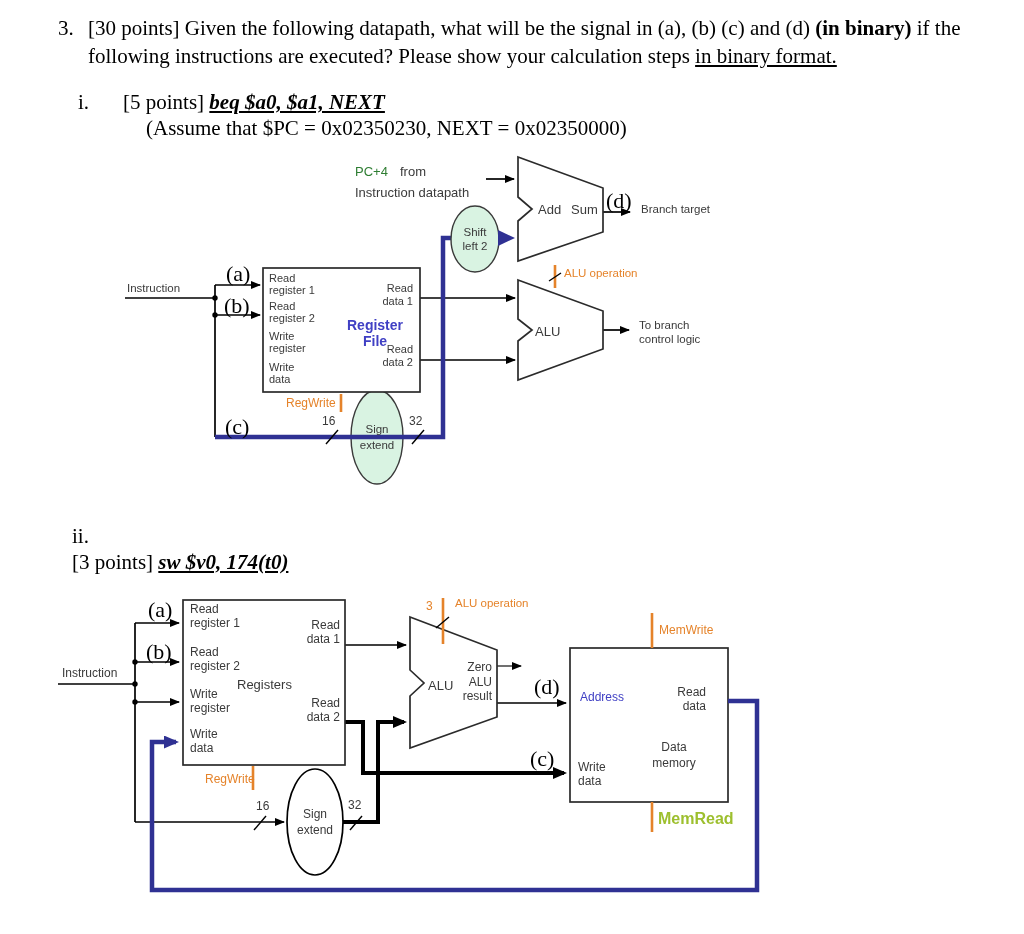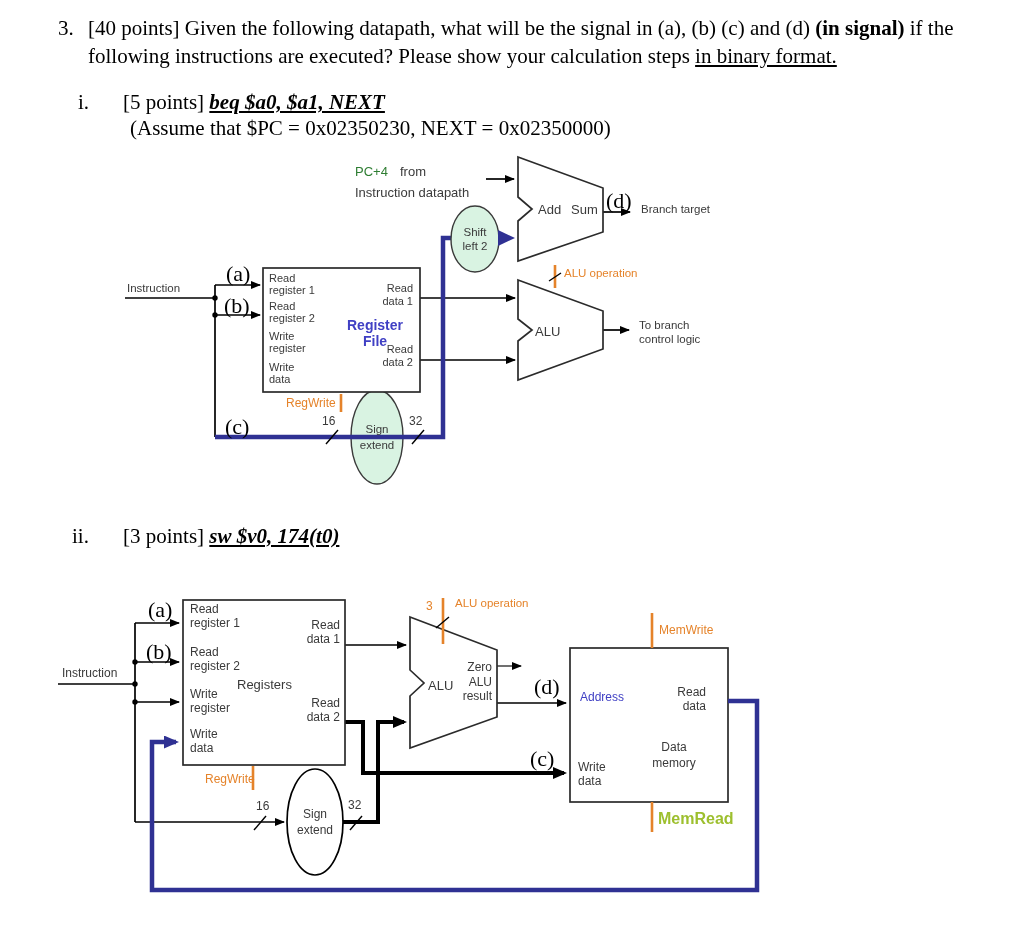--- a/index.html
+++ b/index.html
@@ -5,25 +5,25 @@
   html,body{margin:0;padding:0;background:#ffffff;}
   .page{position:relative;width:1024px;height:934px;background:#fff;overflow:hidden;
         font-family:"Liberation Serif",serif;color:#000;}
   .qline{position:absolute;left:58px;top:14px;width:930px;font-size:21px;line-height:1.34;display:flex;}
   .qnum{width:30px;flex:none;}
   .qbody{flex:1;}
   .bold{font-weight:bold;}
   .ul{text-decoration:underline;margin-top:20px;}
   .part{position:absolute;font-size:21px;line-height:1.22;display:flex;}
   .part-i{left:78px;top:90px;}
-  .part-ii{left:72px;top:524px;}
+  .part-ii{left:72px;top:524px;flex-direction:column;}
   .part-i .pnum{width:45px;flex:none;}
   .part-ii .pnum{width:51px;flex:none;}
   .instr{font-weight:bold;font-style:italic;text-decoration:underline;}
-  .assume{padding-left:7px;}
+  .assume{padding-left:7px;margin-left:16px;}
   svg.overlay{position:absolute;left:0;top:0;}
   
   .lbl{font-family:"Liberation Sans","DejaVu Sans",sans-serif;font-size:12px;fill:#3a3a3a;}
   .s11{font-size:11px;}
   .s115{font-size:11.5px;}
   .s13{font-size:13px;}
   .serifT{font-family:"Liberation Serif",serif;font-size:22px;fill:#000;}
   .rfTitle{font-family:"Liberation Sans","DejaVu Sans",sans-serif;font-size:14px;font-weight:bold;fill:#4040c4;}
   .blueT{fill:#4040c4;}
   .orangeT{fill:#e5832a;}
@@ -39,21 +39,21 @@
   .greenEll{fill:#d9f3e2;stroke:#3a3a3a;stroke-width:1.4;}
   .whiteEll{fill:#fff;stroke:#000;stroke-width:1.7;}
 </style>
 </head>
 <body>
 
 <div class="page">
 
   <div class="qline">
     <span class="qnum">3.</span>
-    <span class="qbody"><span>[40 points] Given the following datapath, what will be the signal in (a), (b) (c) and (d) </span><span class="bold">(in signal)</span><span> if the following instructions are executed? Please show your calculation steps </span><span class="ul">in binary format.</span></span>
+    <span class="qbody"><span>[30 points] Given the following datapath, what will be the signal in (a), (b) (c) and (d) </span><span class="bold">(in binary)</span><span> if the following instructions are executed? Please show your calculation steps </span><span class="ul">in binary format.</span></span>
   </div>
 
   <div class="part part-i">
     <span class="pnum">i.</span>
     <span>
       <span>[5 points] </span><span class="instr">beq $a0, $a1, NEXT</span>
       <br>
       <span class="assume">(Assume that $PC = 0x02350230, NEXT = 0x02350000)</span>
     </span>
   </div>

